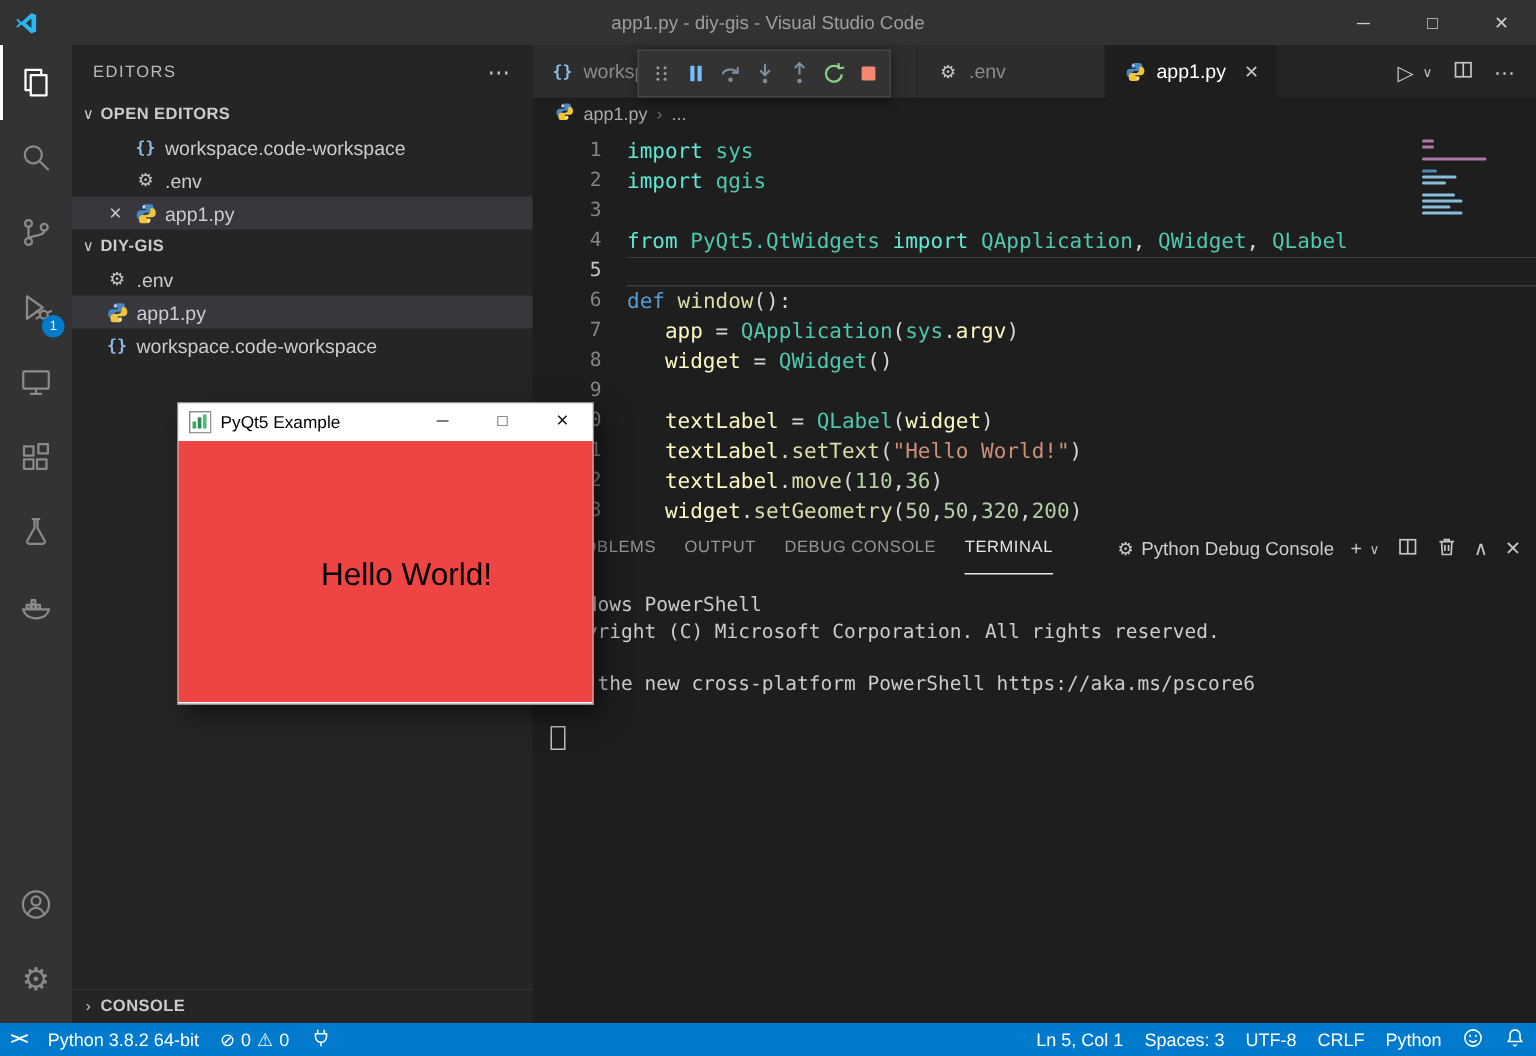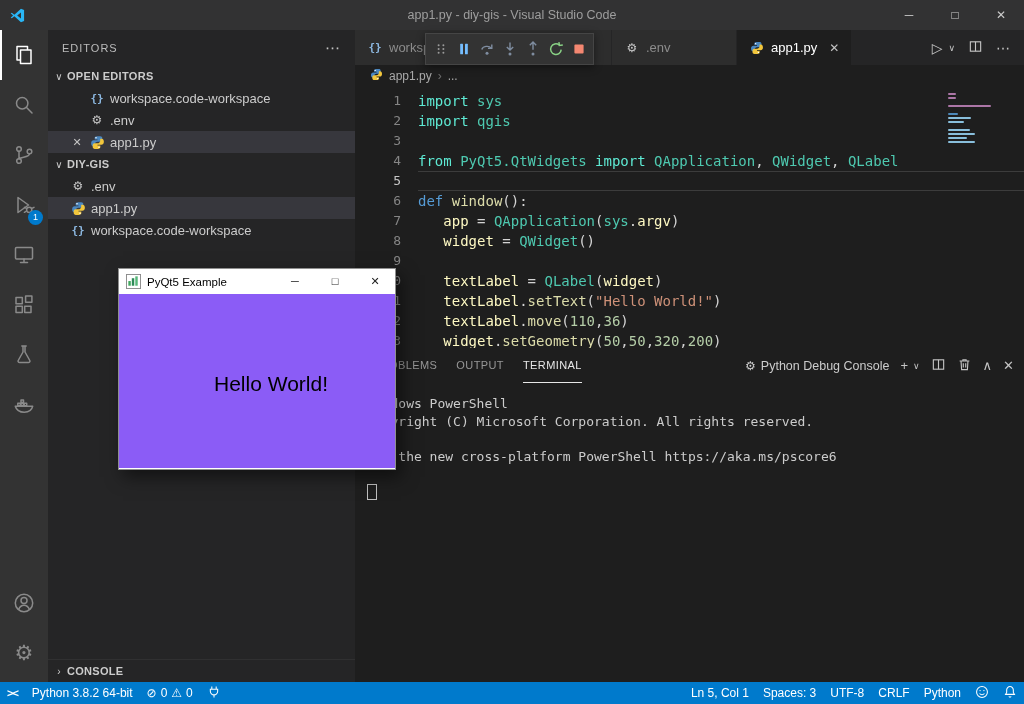--- a/index.html
+++ b/index.html
@@ -118,21 +118,21 @@
 
   
   .pyqt{position:absolute;left:118px;top:268px;width:276px;height:200px;background:#ffffff;
         border:1px solid #8f8f8f;box-shadow:5px 7px 16px rgba(0,0,0,.5);z-index:60}
   .pyqt-titlebar{height:25px;display:flex;align-items:center;background:#ffffff}
   .pyqt-icon{width:16px;height:16px;margin:0 5px 0 7px;display:inline-flex}
   .pyqt-icon svg{width:15px;height:15px}
   .pyqt-title{font-size:11.5px;color:#000000}
   .pyqt-ctls{margin-left:auto;display:flex;height:100%}
   .pyqt-ctl{width:40px;text-align:center;line-height:25px;font-size:11px;color:#222}
-  .pyqt-body{position:relative;height:174px;background:#8b5cf6}
+  .pyqt-body{position:relative;height:174px;background:#ef4444}
   .pyqt-label{position:absolute;left:95px;top:78px;font-size:21px;color:#000000}
 </style>
 </head>
 <body>
 
 <div class="app">
 
   <header class="titlebar">
     <span class="vslogo">
         <svg viewBox="0 0 24 24">
@@ -398,20 +398,21 @@
         <div class="code-row"><span class="gutter">10</span><span class="code-text"><span class="pl">   </span><span class="vr">textLabel</span><span class="pl"> = </span><span class="cls">QLabel</span><span class="pl">(</span><span class="vr">widget</span><span class="pl">)</span></span></div>
         <div class="code-row"><span class="gutter">11</span><span class="code-text"><span class="pl">   </span><span class="vr">textLabel</span><span class="pl">.</span><span class="fn">setText</span><span class="pl">(</span><span class="st">"Hello World!"</span><span class="pl">)</span></span></div>
         <div class="code-row"><span class="gutter">12</span><span class="code-text"><span class="pl">   </span><span class="vr">textLabel</span><span class="pl">.</span><span class="fn">move</span><span class="pl">(</span><span class="nm">110</span><span class="pl">,</span><span class="nm">36</span><span class="pl">)</span></span></div>
         <div class="code-row"><span class="gutter">13</span><span class="code-text"><span class="pl">   </span><span class="vr">widget</span><span class="pl">.</span><span class="fn">setGeometry</span><span class="pl">(</span><span class="nm">50</span><span class="pl">,</span><span class="nm">50</span><span class="pl">,</span><span class="nm">320</span><span class="pl">,</span><span class="nm">200</span><span class="pl">)</span></span></div>
       </div>
     <div class="panel">
       <div class="panel-header">
         <div id="panel-tabs">
             <div class="panel-tab">PROBLEMS</div>
             <div class="panel-tab">OUTPUT</div>
+            <div class="panel-tab">DEBUG CONSOLE</div>
             <div class="panel-tab active">TERMINAL</div>
           </div>
         <div class="panel-actions">
           <span class="console-select">
             <span class="cs-gear">⚙</span>
             <span>Python Debug Console</span>
           </span>
           <span>+</span>
           <span class="small">∨</span>
           <span><svg viewBox="0 0 16 16" fill="none" stroke="currentColor" stroke-width="1.2">

